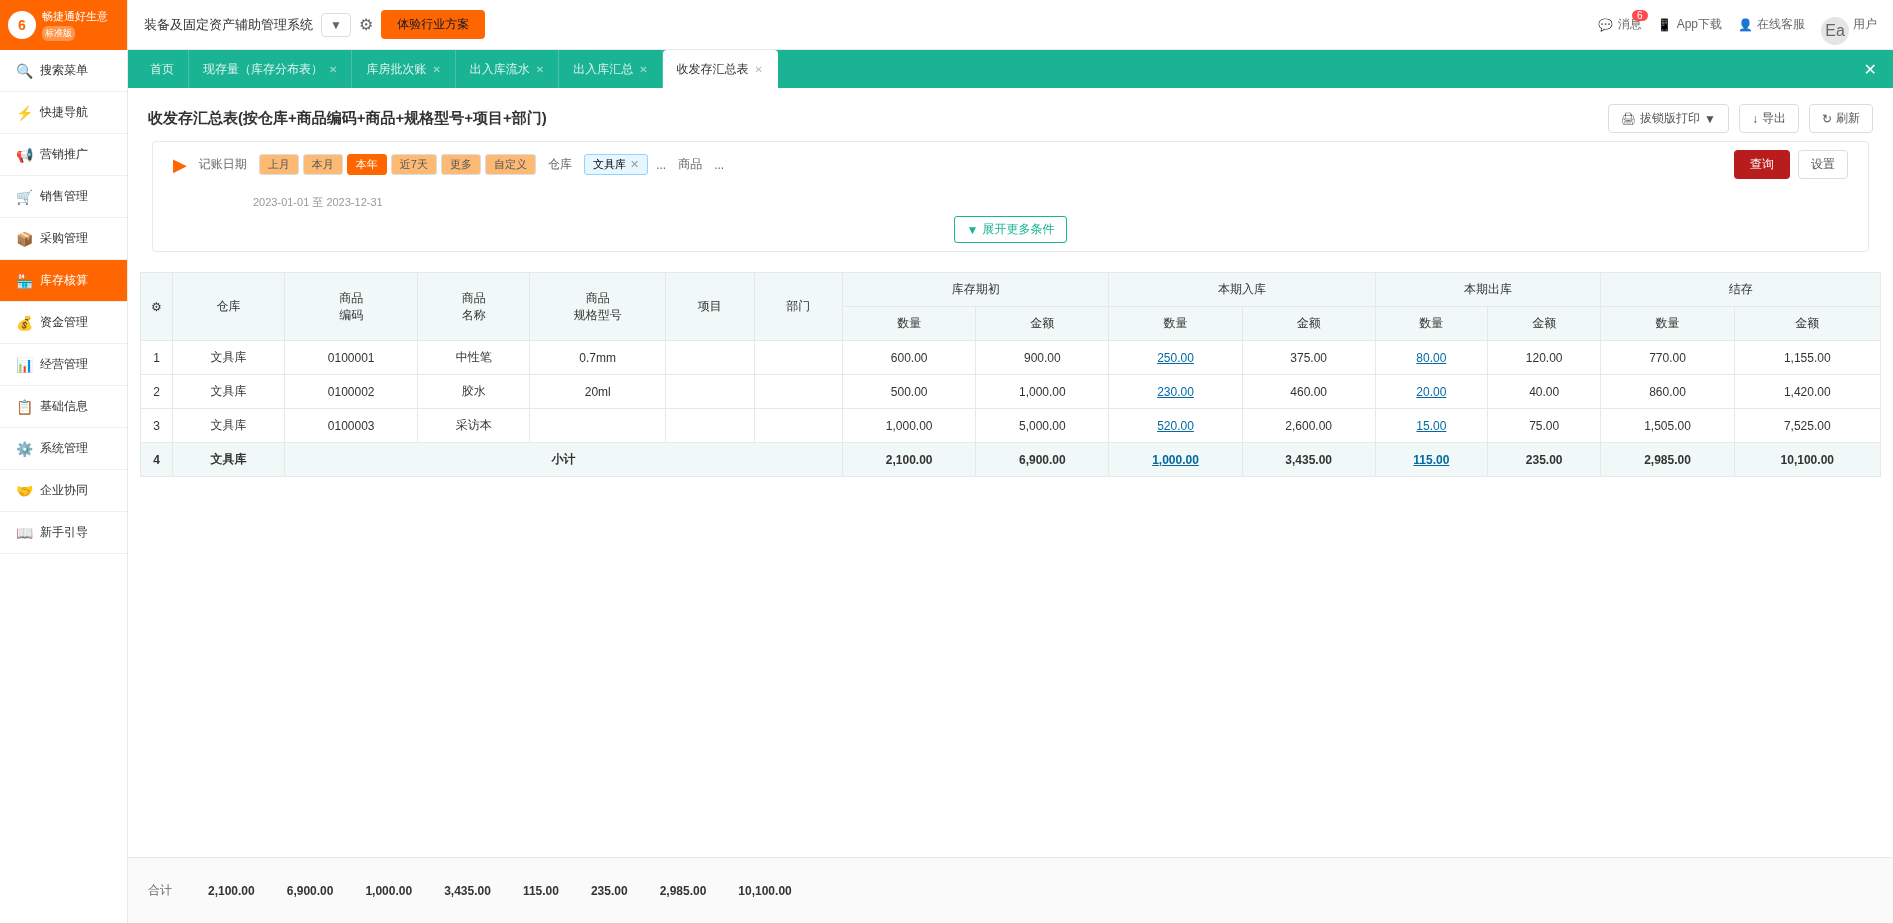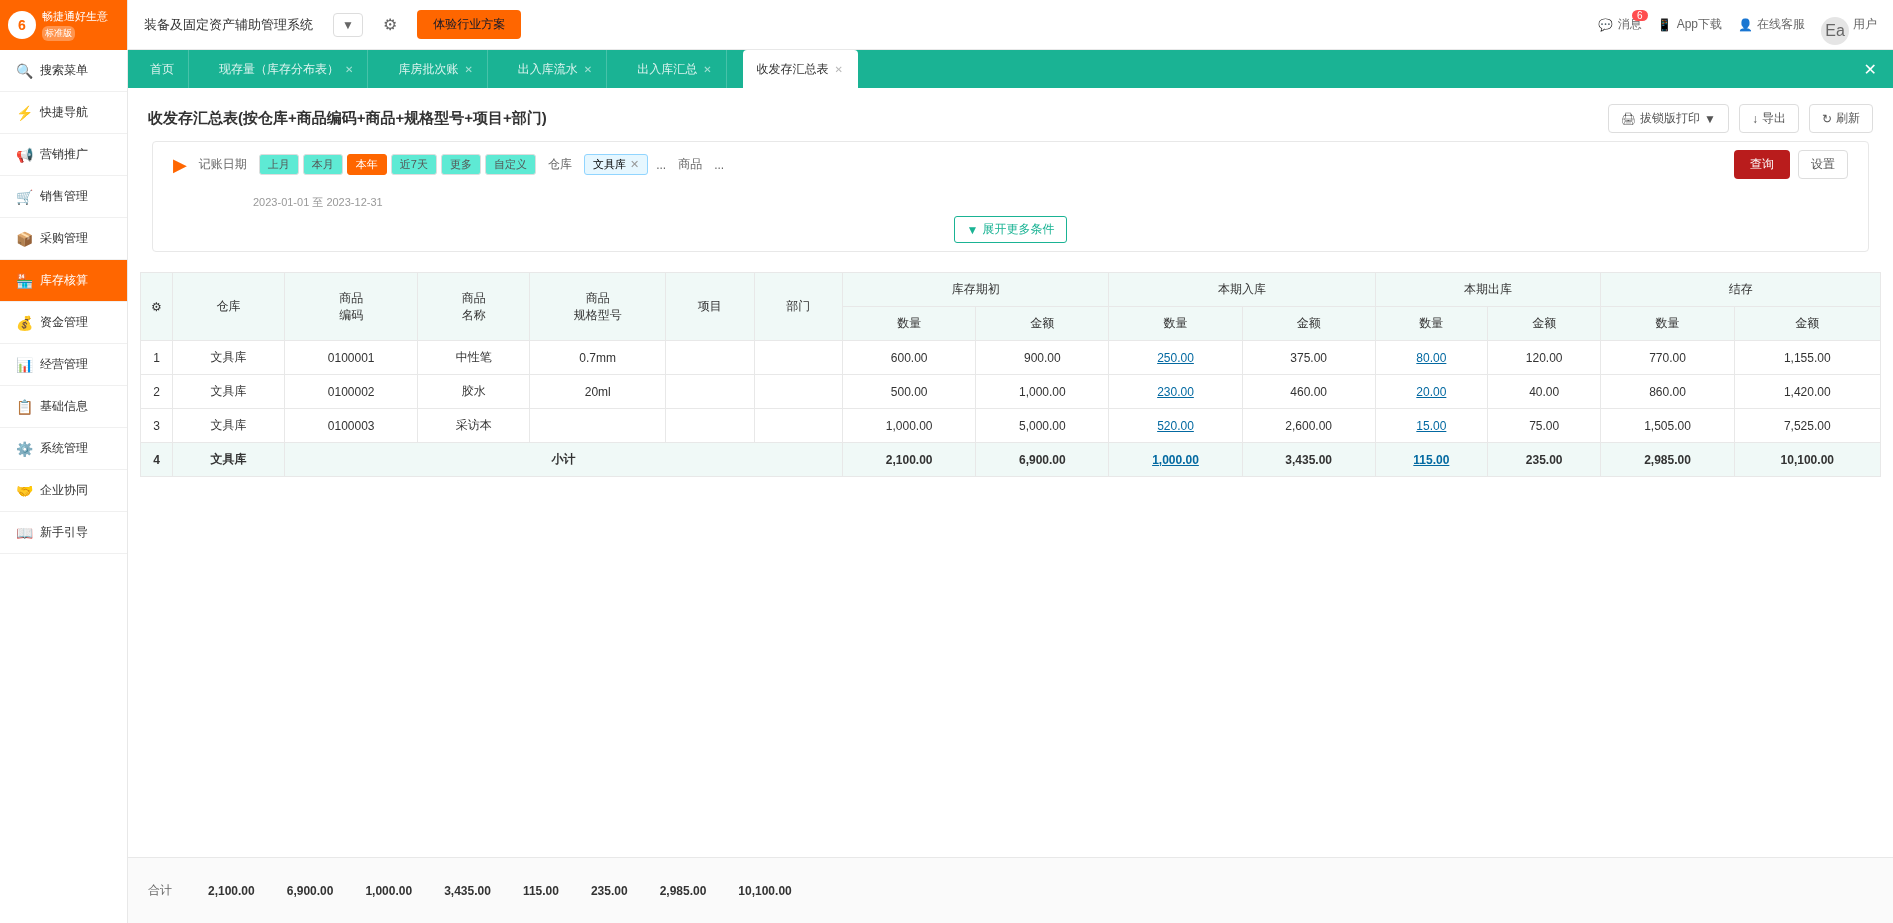--- a/index.html
+++ b/index.html
@@ -15,53 +15,53 @@
     .sidebar-item { display: flex; align-items: center; gap: 8px; padding: 12px 16px; cursor: pointer; color: #333; font-size: 12px; border-bottom: 1px solid #f0f0f0; }
     .sidebar-item.active { background: #ff6600; color: #fff; }
     .sidebar-item.active .sidebar-icon { color: #fff; }
     .sidebar-icon { font-size: 14px; width: 16px; text-align: center; flex-shrink: 0; }
 
     
     .main { flex: 1; display: flex; flex-direction: column; overflow: hidden; }
 
     
     .topbar { background: #fff; height: 50px; display: flex; align-items: center; justify-content: space-between; padding: 0 16px; border-bottom: 1px solid #e8e8e8; flex-shrink: 0; }
-    .topbar-left { display: flex; align-items: center; gap: 20px; }
+    .topbar-left { display: flex; align-items: center; gap: 8px; }
     .topbar-system-name { font-size: 13px; color: #333; }
     .topbar-dropdown { display: flex; align-items: center; gap: 4px; color: #666; font-size: 12px; cursor: pointer; border: 1px solid #ddd; padding: 4px 8px; border-radius: 4px; }
     .topbar-btn { background: #ff6600; color: #0f172a; border: none; padding: 6px 16px; border-radius: 4px; cursor: pointer; font-size: 12px; }
     .topbar-settings { font-size: 16px; color: #666; cursor: pointer; }
     .topbar-right { display: flex; align-items: center; gap: 16px; font-size: 12px; color: #666; }
     .topbar-right-item { display: flex; align-items: center; gap: 4px; cursor: pointer; position: relative; }
     .badge { background: #ff4d4f; color: #fff; border-radius: 10px; padding: 0 4px; font-size: 10px; min-width: 16px; text-align: center; position: absolute; top: -6px; right: -6px; }
     .user-avatar { width: 28px; height: 28px; background: #e5e5e5; border-radius: 50%; display: flex; align-items: center; justify-content: center; font-size: 16px; color: #666; margin-top: 12px; }
 
     
-    .tabs { background: #1ab394; display: flex; align-items: center; height: 38px; padding: 0 8px; flex-shrink: 0; overflow-x: auto; gap: 16px; }
+    .tabs { background: #1ab394; display: flex; align-items: center; height: 38px; padding: 0 8px; flex-shrink: 0; overflow-x: auto; }
     .tab { padding: 0 14px; height: 38px; display: flex; align-items: center; gap: 6px; cursor: pointer; color: rgba(255,255,255,0.85); font-size: 12px; white-space: nowrap; border-right: 1px solid rgba(255,255,255,0.2); }
     .tab.active { background: #fff; color: #333; border-radius: 4px 4px 0 0; }
     .tab-close { font-size: 10px; color: inherit; opacity: 0.7; cursor: pointer; }
     .tab.active .tab-close { color: #999; }
     .tabs-close-all { margin-left: auto; color: #fff; font-size: 16px; cursor: pointer; padding: 0 8px; }
 
     
     .page-content { flex: 1; overflow-y: auto; background: #fff; padding: 0; }
 
     
     .page-title-bar { padding: 16px 20px 8px; display: flex; align-items: center; justify-content: space-between; }
     .page-title { font-size: 15px; font-weight: bold; color: #333; }
     .page-actions { display: flex; align-items: center; gap: 10px; }
     .action-btn { display: flex; align-items: center; gap: 4px; padding: 5px 12px; border: 1px solid #ddd; background: #fff; border-radius: 4px; cursor: pointer; font-size: 12px; color: #555; }
 
     
     .filter-bar { padding: 8px 20px; background: #fff; border: 1px solid #e8e8e8; margin: 0 12px; border-radius: 4px; }
     .filter-row { display: flex; align-items: center; gap: 12px; flex-wrap: wrap; }
     .filter-label { color: #666; font-size: 12px; white-space: nowrap; }
     .date-btns { display: flex; align-items: center; gap: 4px; }
-    .date-btn { padding: 2px 8px; border: 1px solid #ddd; background: #5eead4; border-radius: 3px; cursor: pointer; font-size: 11px; color: #555; }
+    .date-btn { padding: 2px 8px; border: 1px solid #ddd; background: #fdba74; border-radius: 3px; cursor: pointer; font-size: 11px; color: #555; }
     .date-btn.active { background: #ff6600; color: #fff; border-color: #ff6600; }
     .date-range { color: #999; font-size: 11px; }
     .filter-tag { display: flex; align-items: center; gap: 4px; background: #e6f7ff; border: 1px solid #91d5ff; border-radius: 3px; padding: 2px 8px; font-size: 11px; }
     .filter-tag-close { cursor: pointer; color: #999; }
     .filter-more { color: #666; cursor: pointer; font-size: 12px; }
     .expand-btn { display: flex; align-items: center; gap: 4px; color: #1ab394; cursor: pointer; font-size: 12px; padding: 4px 12px; border: 1px solid #1ab394; border-radius: 3px; }
     .filter-actions { display: flex; align-items: center; gap: 8px; margin-left: auto; }
     .query-btn { background: #b91c1c; color: #fff; border: none; padding: 6px 16px; border-radius: 4px; cursor: pointer; font-size: 12px; }
     .set-btn { background: #fff; color: #555; border: 1px solid #ddd; padding: 5px 12px; border-radius: 4px; cursor: pointer; font-size: 12px; }
 

